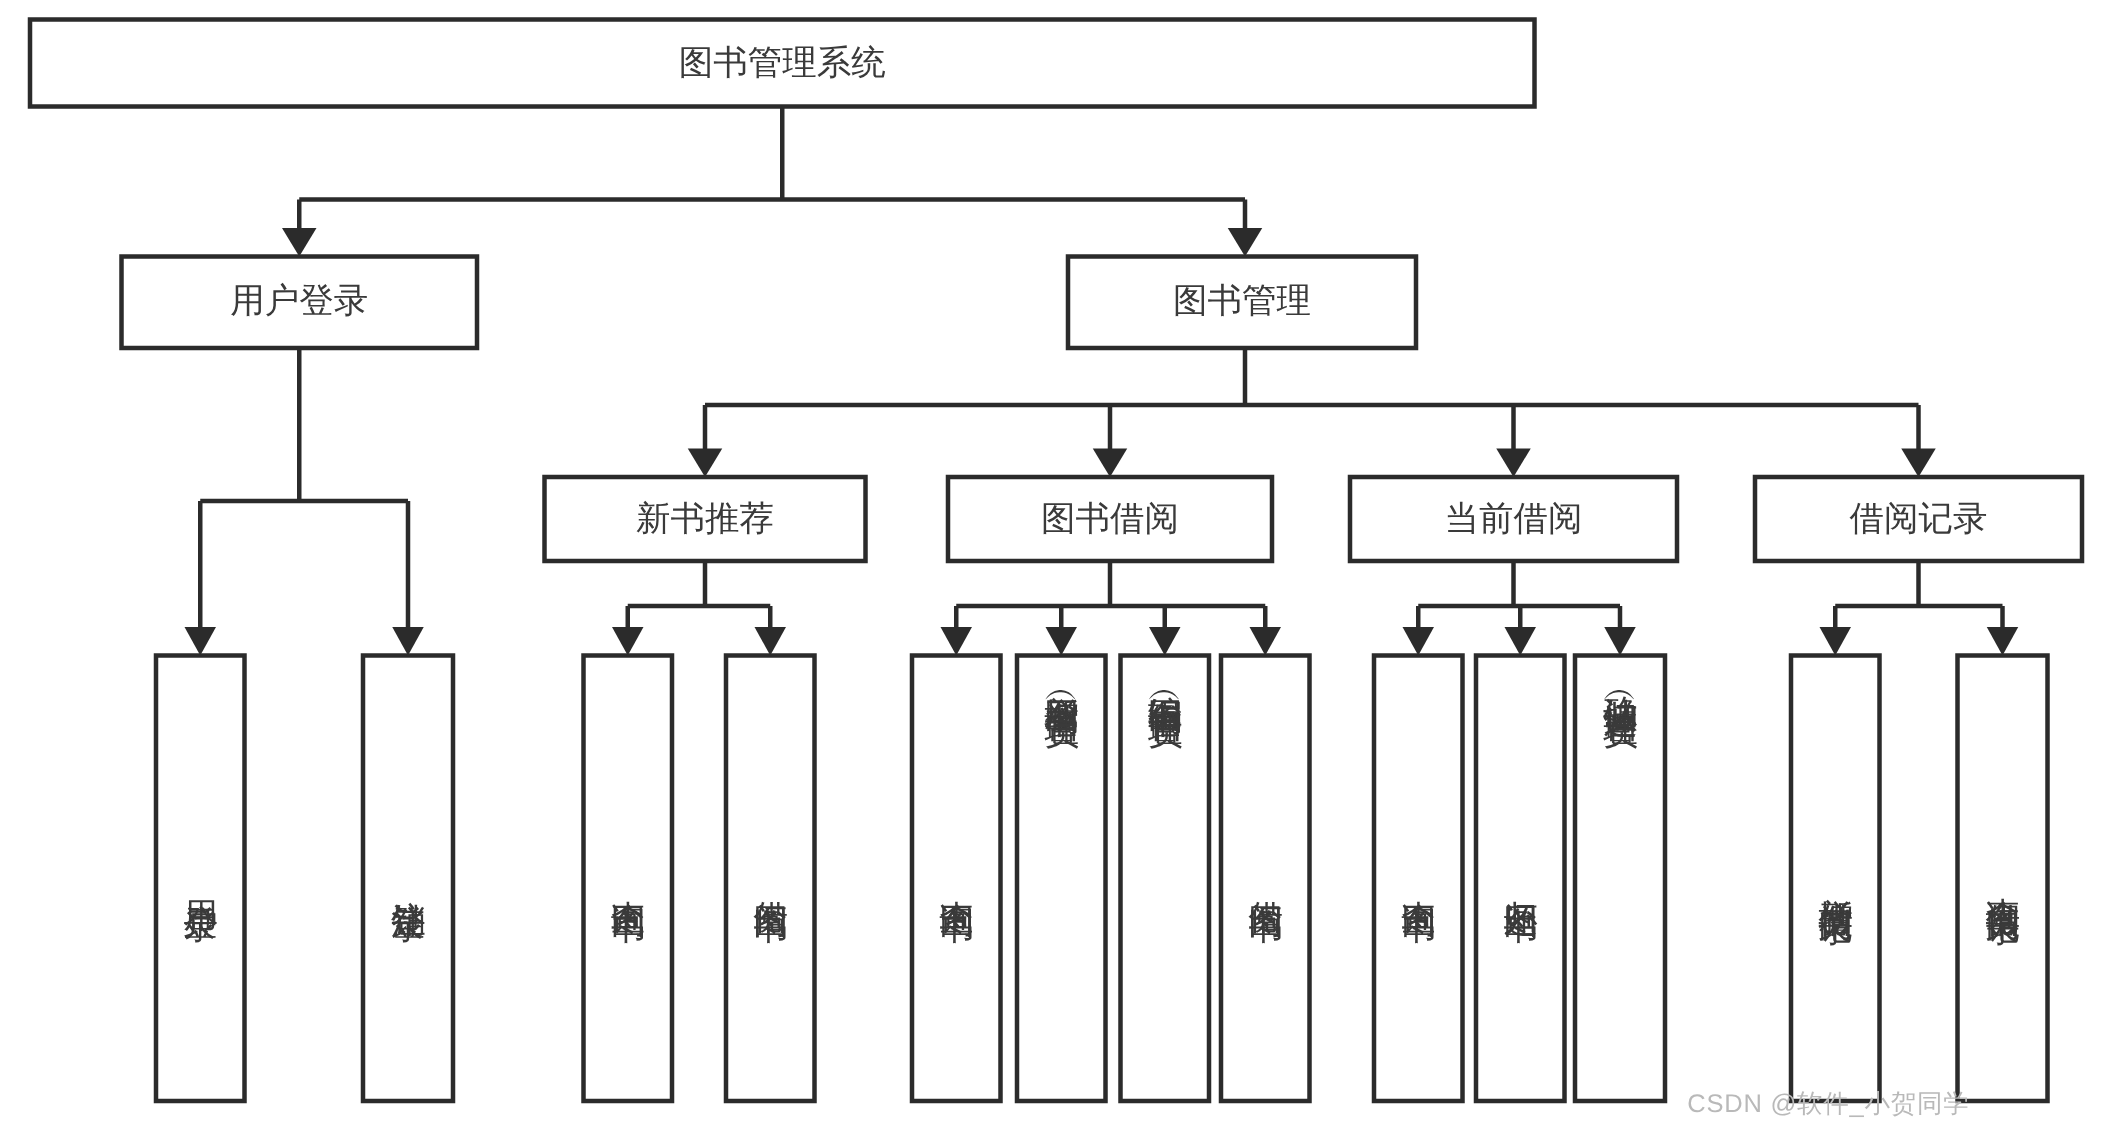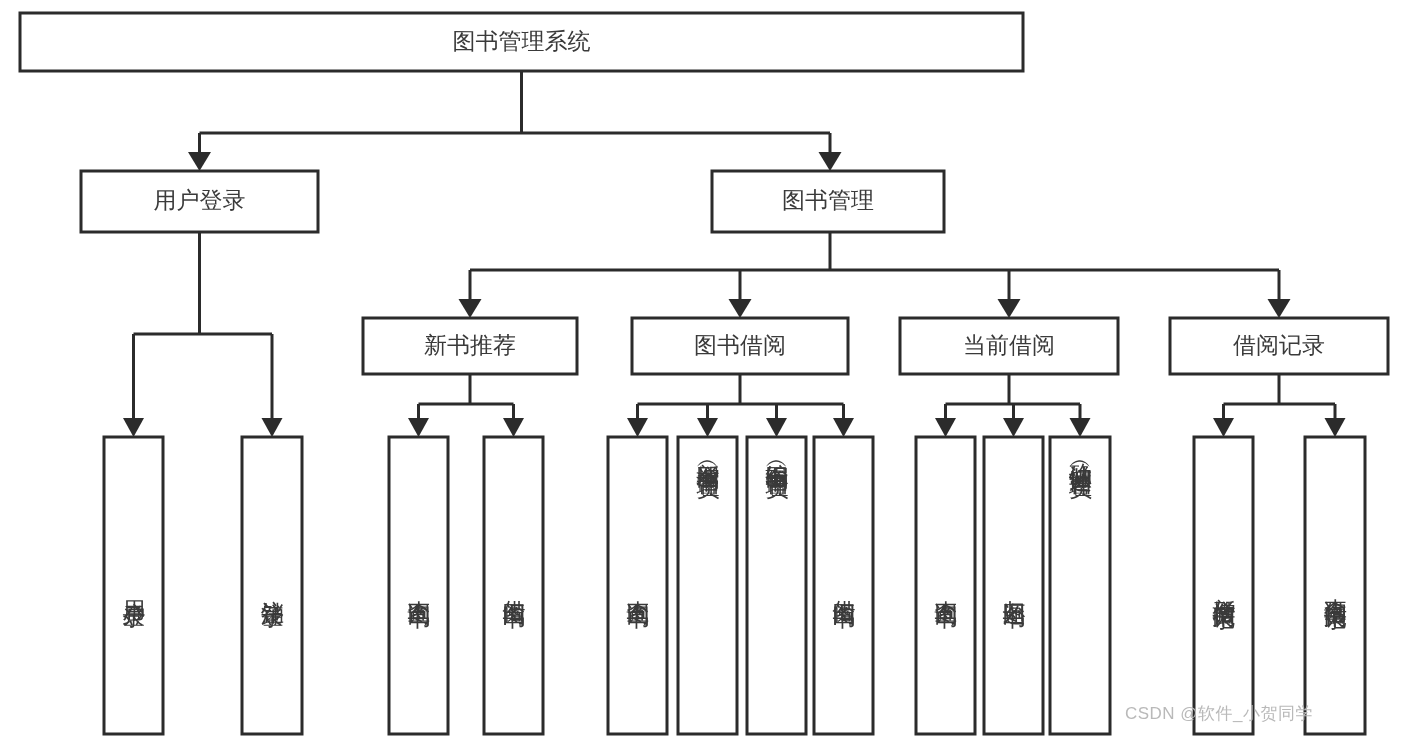--- a/index.html
+++ b/index.html
@@ -61,21 +61,21 @@
     font-family: "Liberation Sans", "DejaVu Sans", sans-serif;
     font-size: 23px;
     color: #3a3a3a;
     line-height: 1.12;
     letter-spacing: 2px;
     white-space: nowrap;
   }
   #watermark {
     position: absolute;
     right: 8px;
-    bottom: 22px;
+    bottom: 0;
     font-family: "Liberation Sans", "DejaVu Sans", sans-serif;
     font-size: 17px;
     color: #b9b9b9;
     letter-spacing: 0.5px;
     user-select: none;
   }
 </style>
 </head>
 <body>
 

